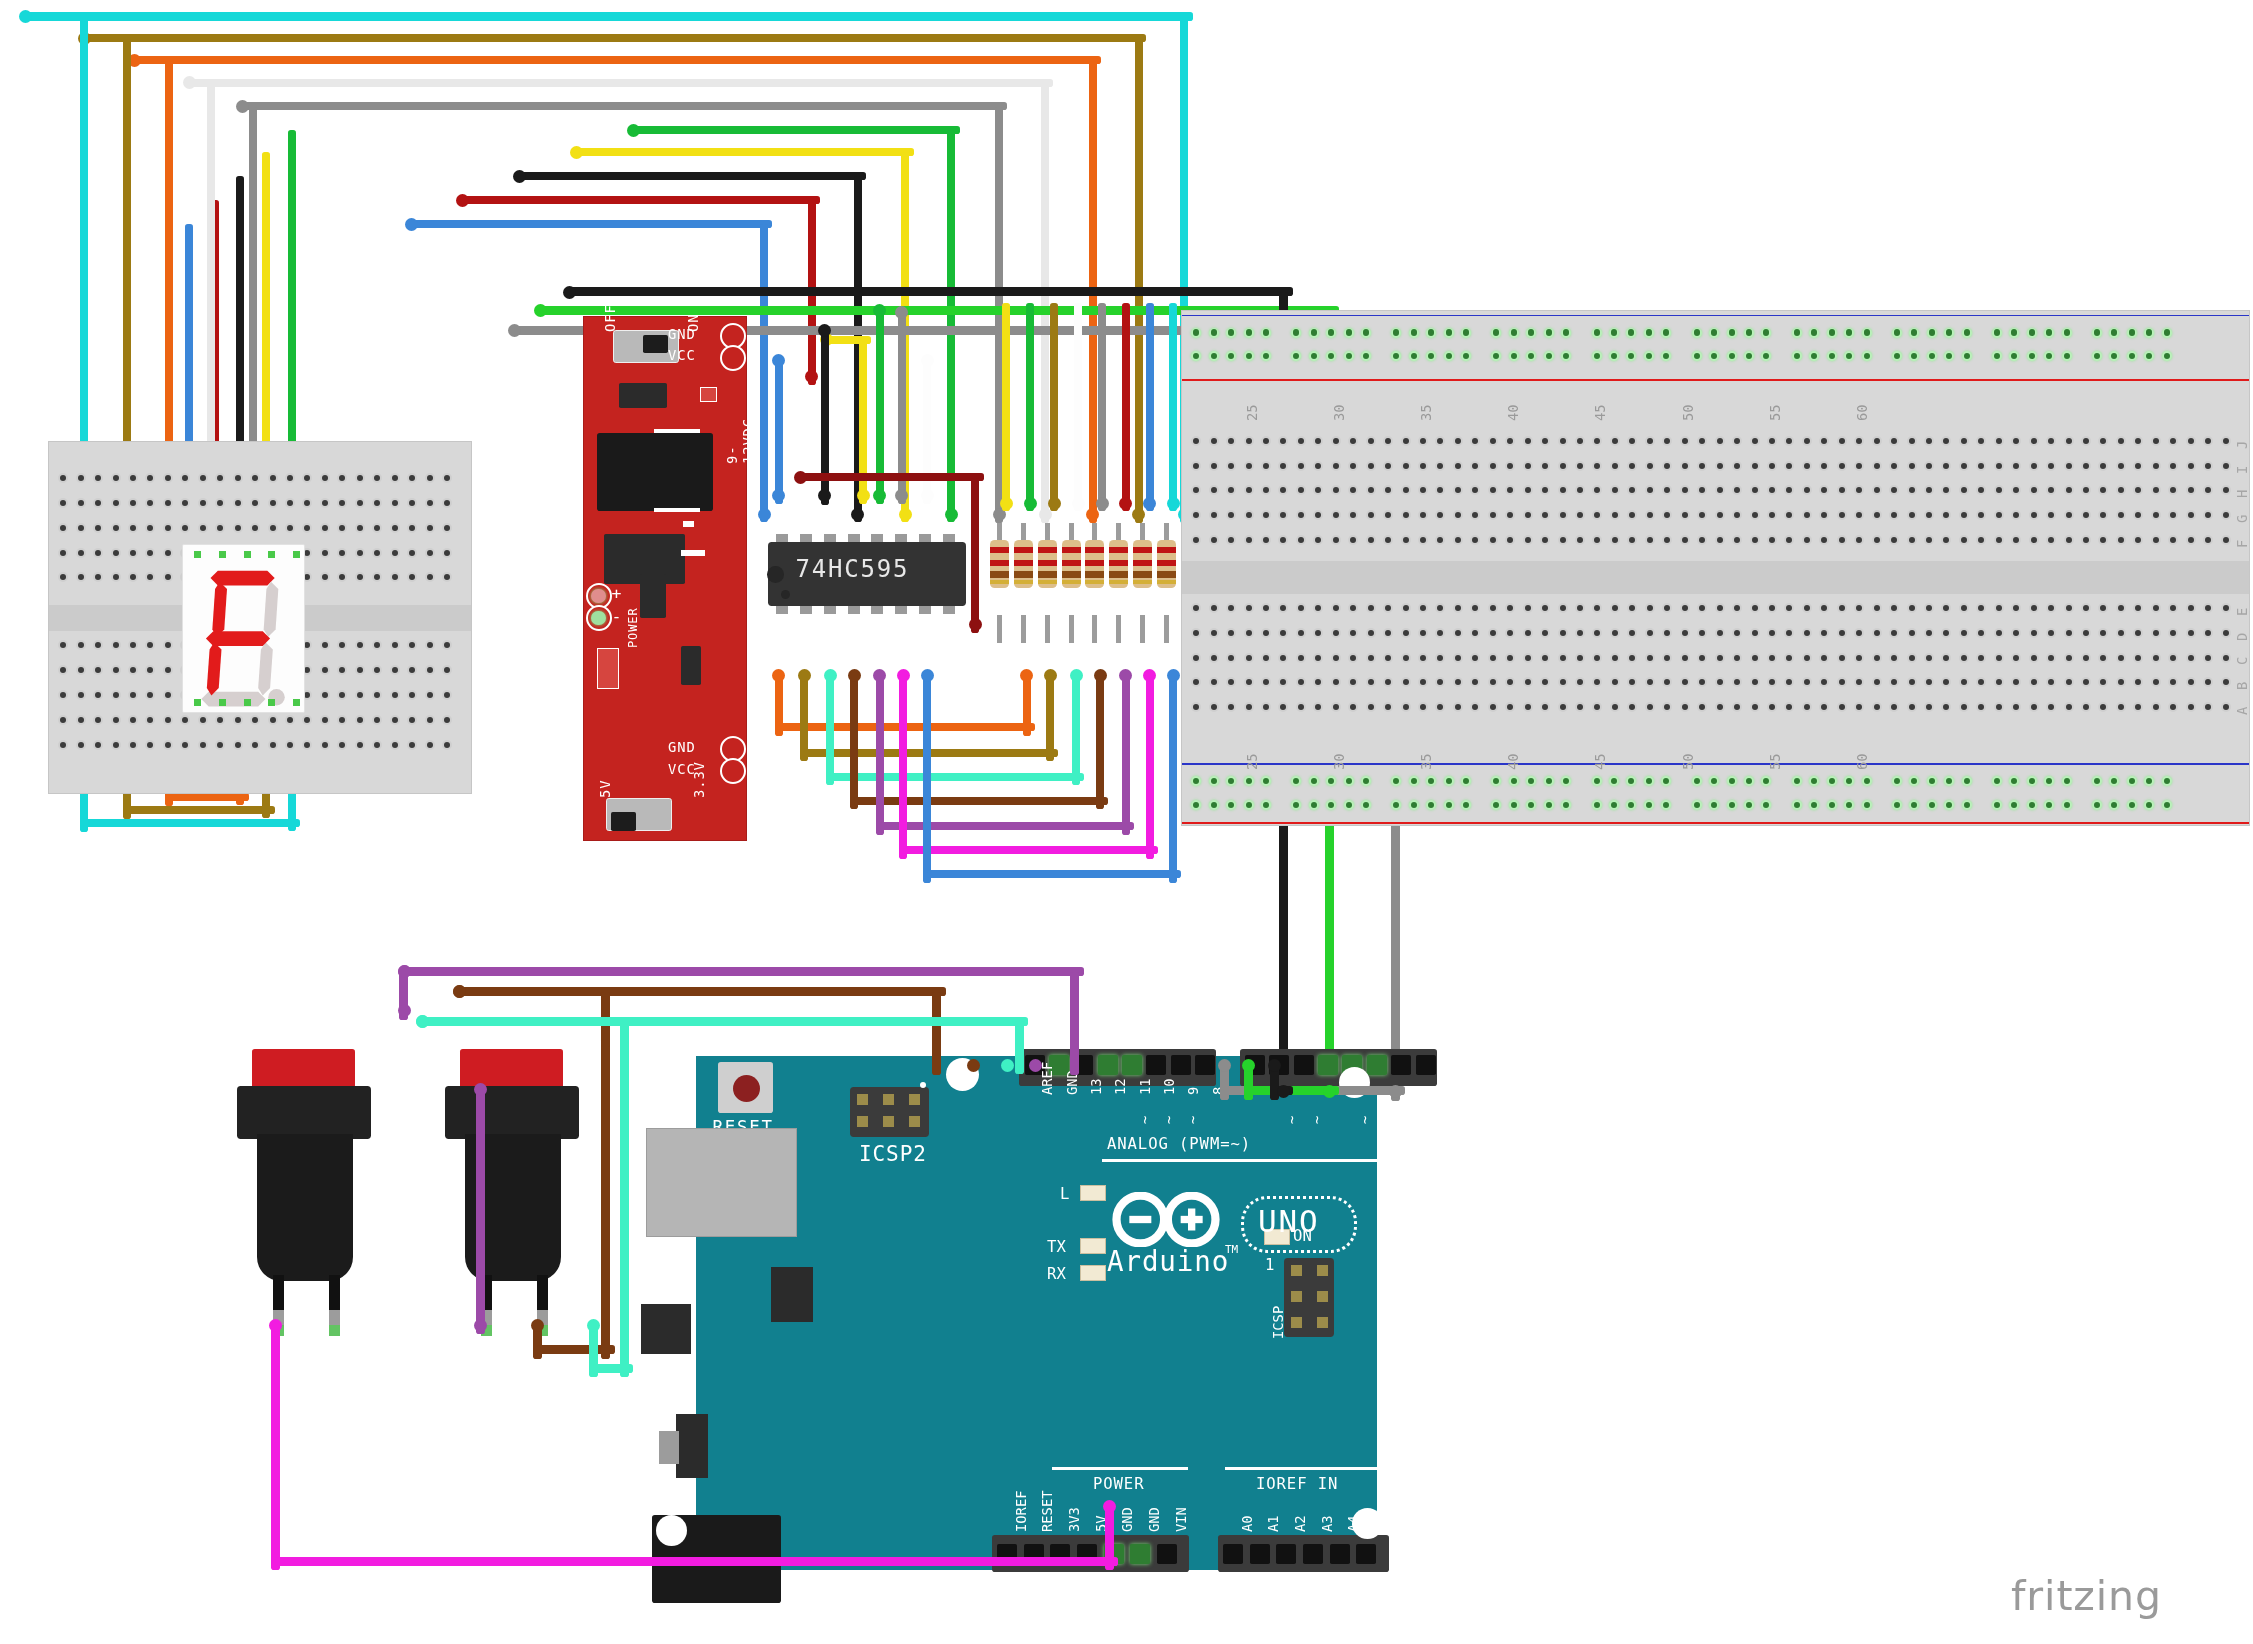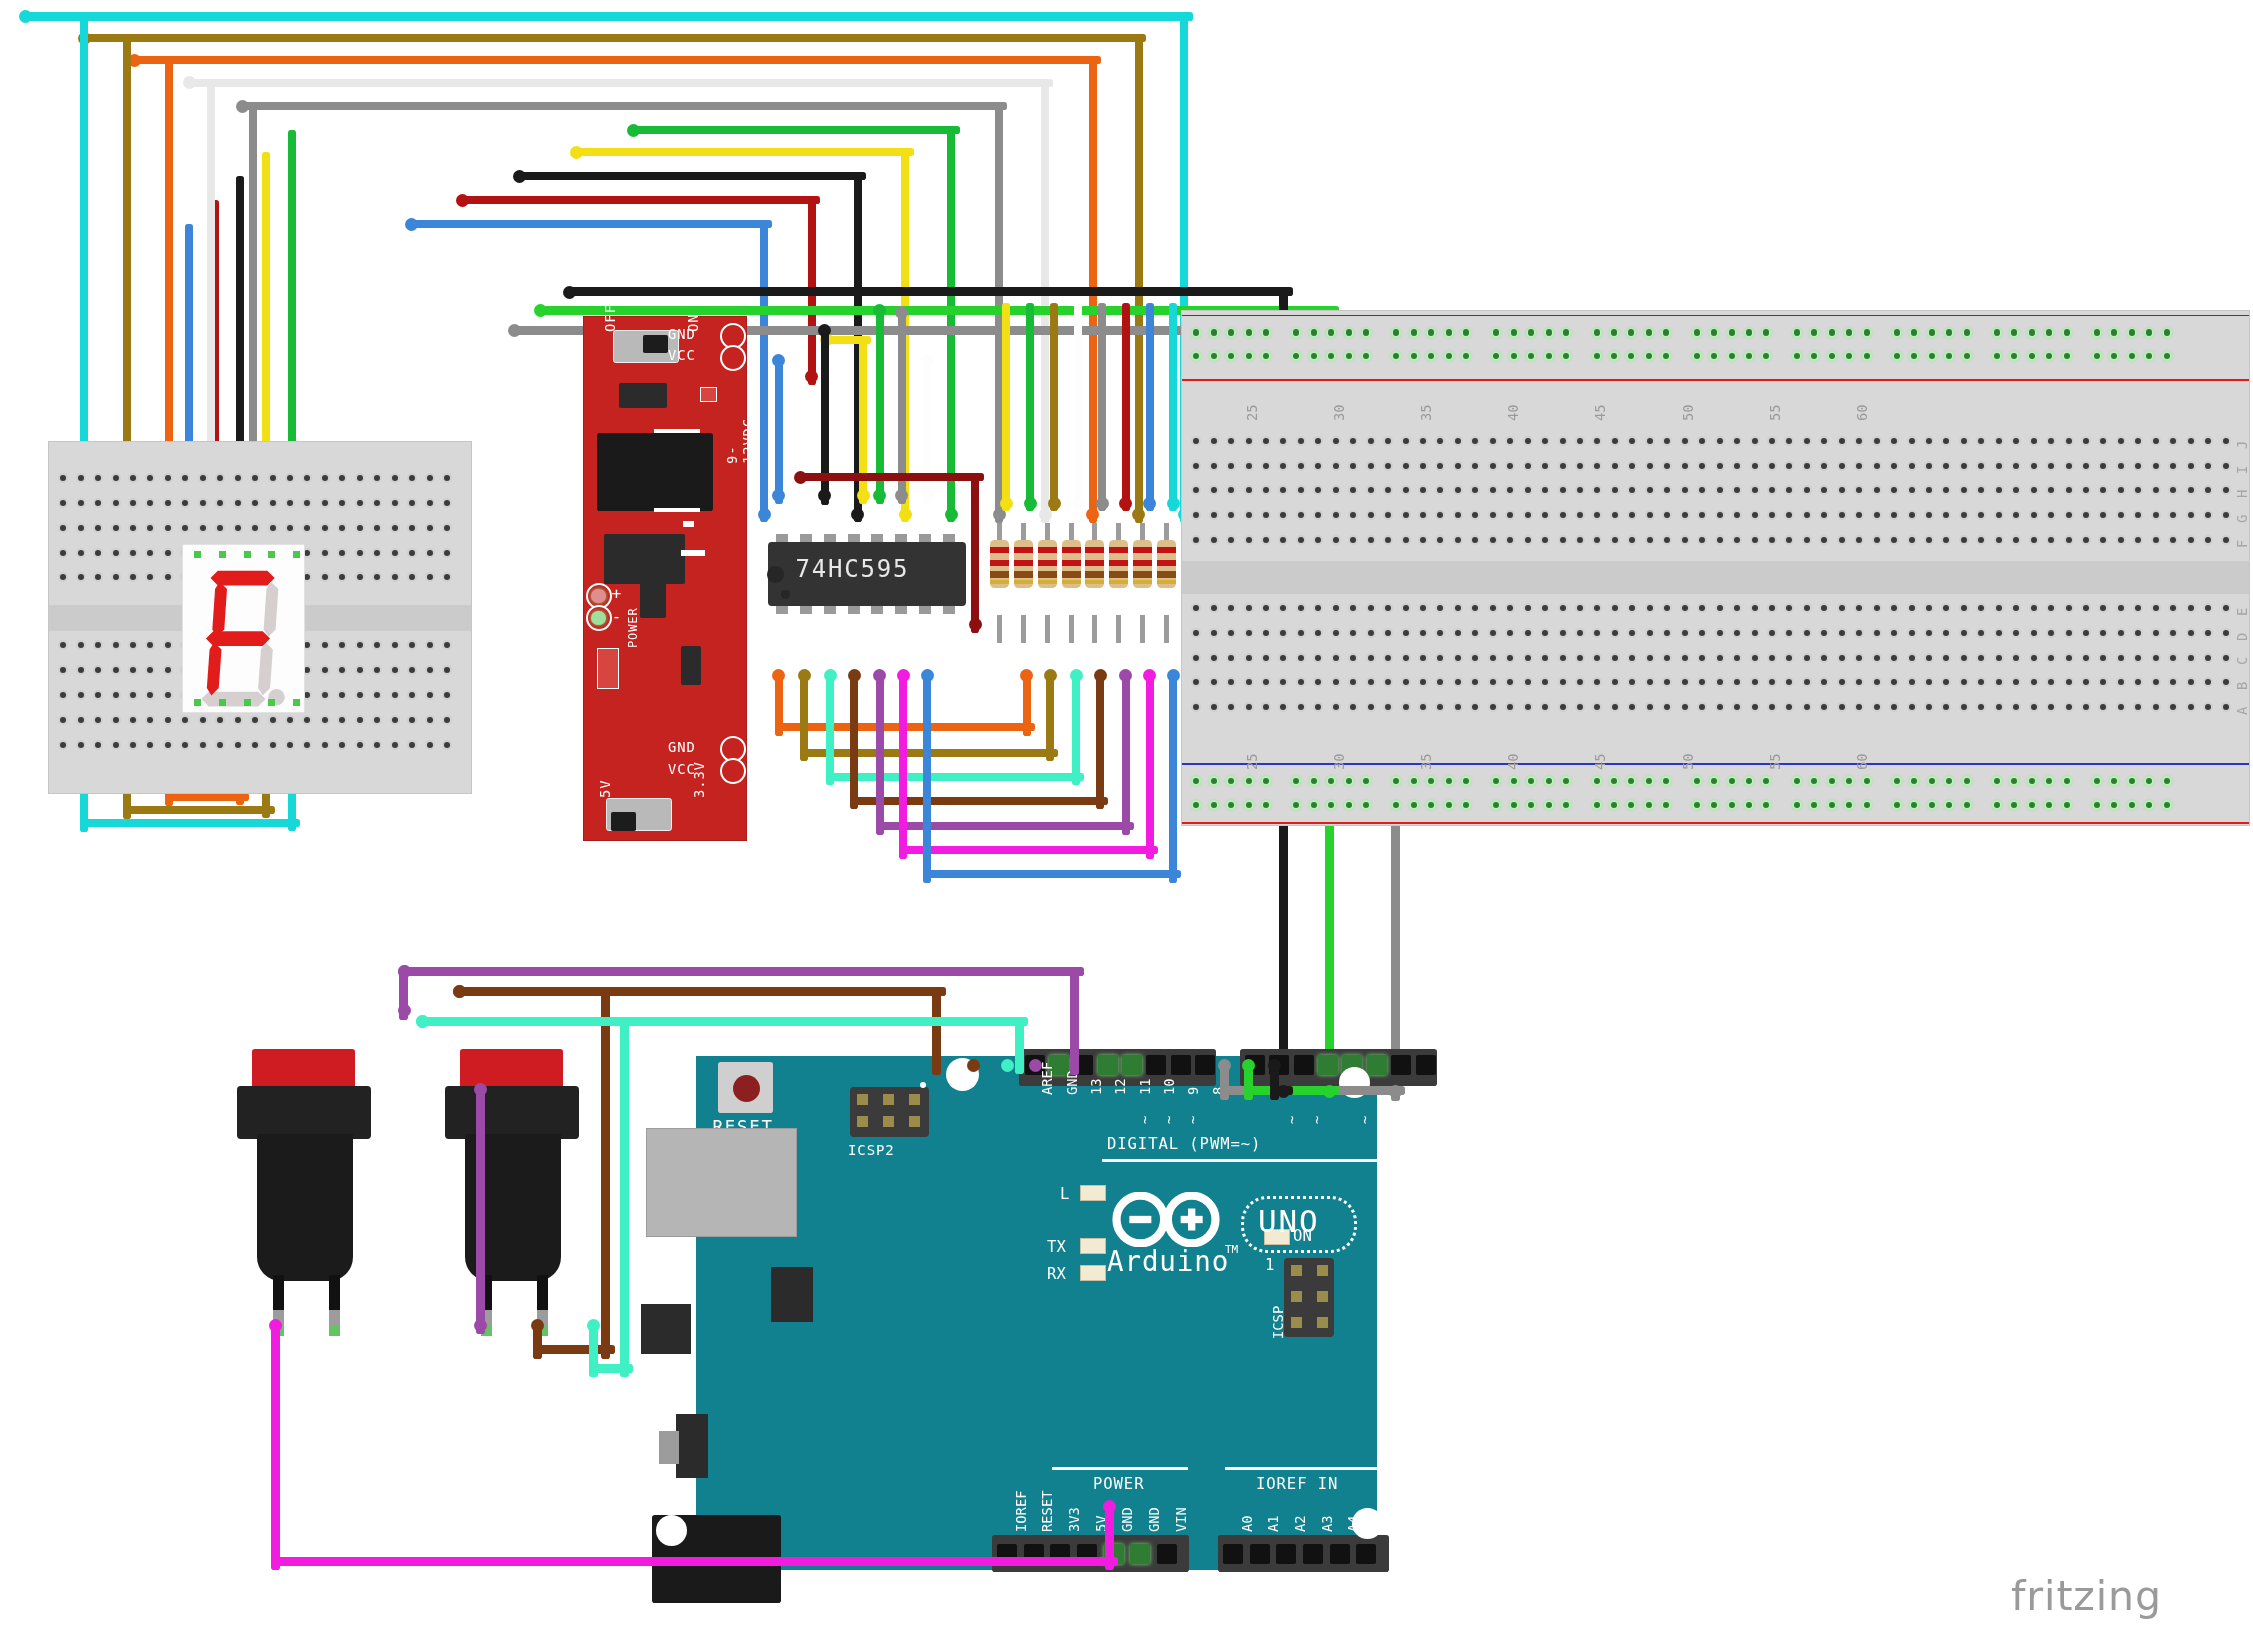--- a/index.html
+++ b/index.html
@@ -3555,21 +3555,21 @@
     <div style="position:absolute;left:-55px;top:248px;width:50px;height:50px;background:#2b2b2b;"></div>
 
     <div class="icsp2" style="left:154px;top:31px;width:79px;height:50px;">
         <i style="left:7.3px;top:7.3px;"></i>
         <i style="left:33px;top:7.3px;"></i>
         <i style="left:59px;top:7.3px;"></i>
         <i style="left:7.3px;top:29px;"></i>
         <i style="left:33px;top:29px;"></i>
         <i style="left:59px;top:29px;"></i>
       </div>
-    <div class="boardtxt" style="left:152px;top:86px;font-size:14px;letter-spacing:0.9px;">ICSP2</div>
+    <div class="boardtxt" style="left:163px;top:86px;font-size:21px;letter-spacing:0.9px;">ICSP2</div>
     <div style="position:absolute;left:224px;top:26px;width:6.4px;height:6.4px;border-radius:50%;background:#fff;"></div>
 
     <div class="icsp2" style="left:588px;top:202px;width:50px;height:79px;">
         <i style="left:7.3px;top:7.3px;"></i>
         <i style="left:33px;top:7.3px;"></i>
         <i style="left:7.3px;top:33px;"></i>
         <i style="left:33px;top:33px;"></i>
         <i style="left:7.3px;top:59px;"></i>
         <i style="left:33px;top:59px;"></i>
       </div>
@@ -3618,21 +3618,21 @@
         <div class="pinlbl" style="left:661px;top:68px;">~</div>
         <div class="pinlbl" style="left:686px;top:39px;">2</div>
         <div class="pinlbl" style="left:710px;top:39px;">1</div>
         <div class="pinlbl" style="left:734px;top:39px;">0</div>
         <div class="pinlbl" style="left:710px;top:105px;">TX0</div>
         <div class="pinlbl" style="left:710px;top:70px;font-size:12px;">▲</div>
         <div class="pinlbl" style="left:734px;top:105px;">RX0</div>
         <div class="pinlbl" style="left:734px;top:70px;font-size:12px;">▼</div>
       </div>
     <div class="whiteline" style="left:406px;top:103px;width:318px;"></div>
-    <div class="boardtxt" style="left:411px;top:79px;font-size:15.6px;letter-spacing:0.9px;">DIGITAL (PWM=~)</div>
+    <div class="boardtxt" style="left:411px;top:79px;font-size:15.6px;letter-spacing:0.9px;">ANALOG (PWM=~)</div>
 
     <div class="hdr" style="left:296px;top:479px;width:197px;height:37px;"></div>
     <div class="hdr" style="left:522px;top:479px;width:171px;height:37px;"></div>
     <div id="powhdrholes">
         <div class="hdrhole" style="left:301px;top:488px;"></div>
         <div class="hdrhole" style="left:328px;top:488px;"></div>
         <div class="hdrhole" style="left:354px;top:488px;"></div>
         <div class="hdrhole" style="left:381px;top:488px;"></div>
         <div class="hdrhole live" style="left:408px;top:488px;"></div>
         <div class="hdrhole" style="left:434px;top:488px;"></div>

